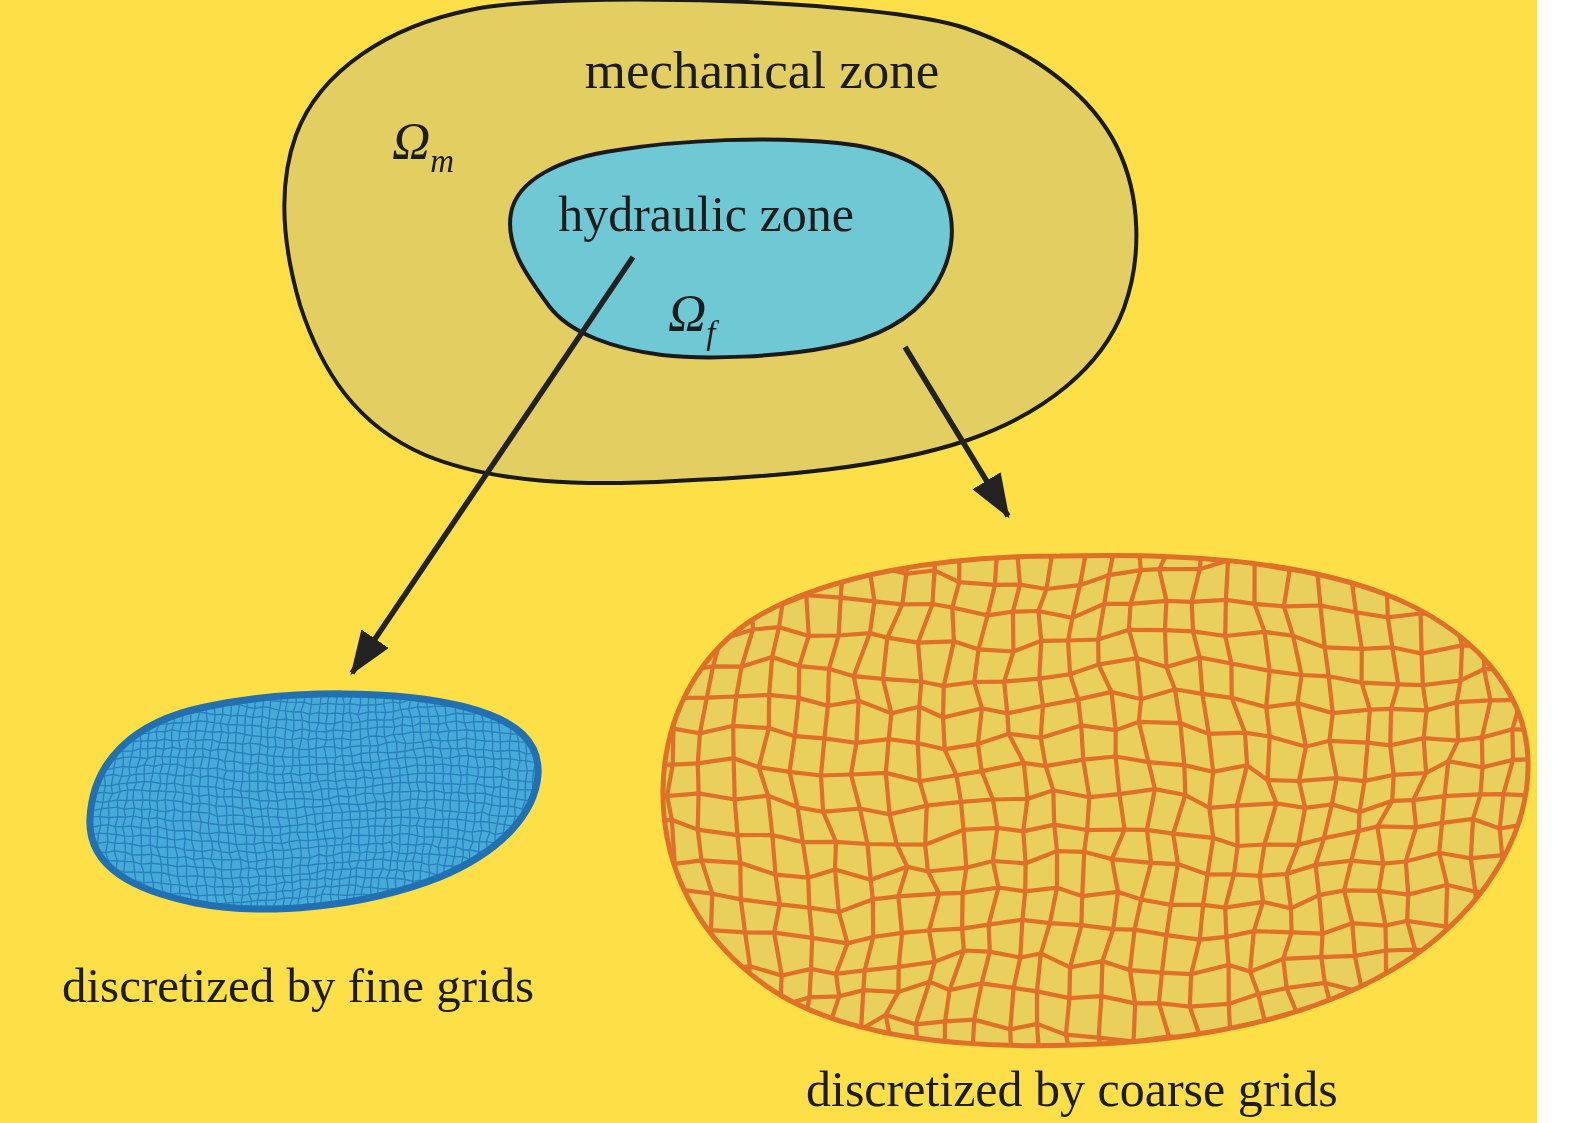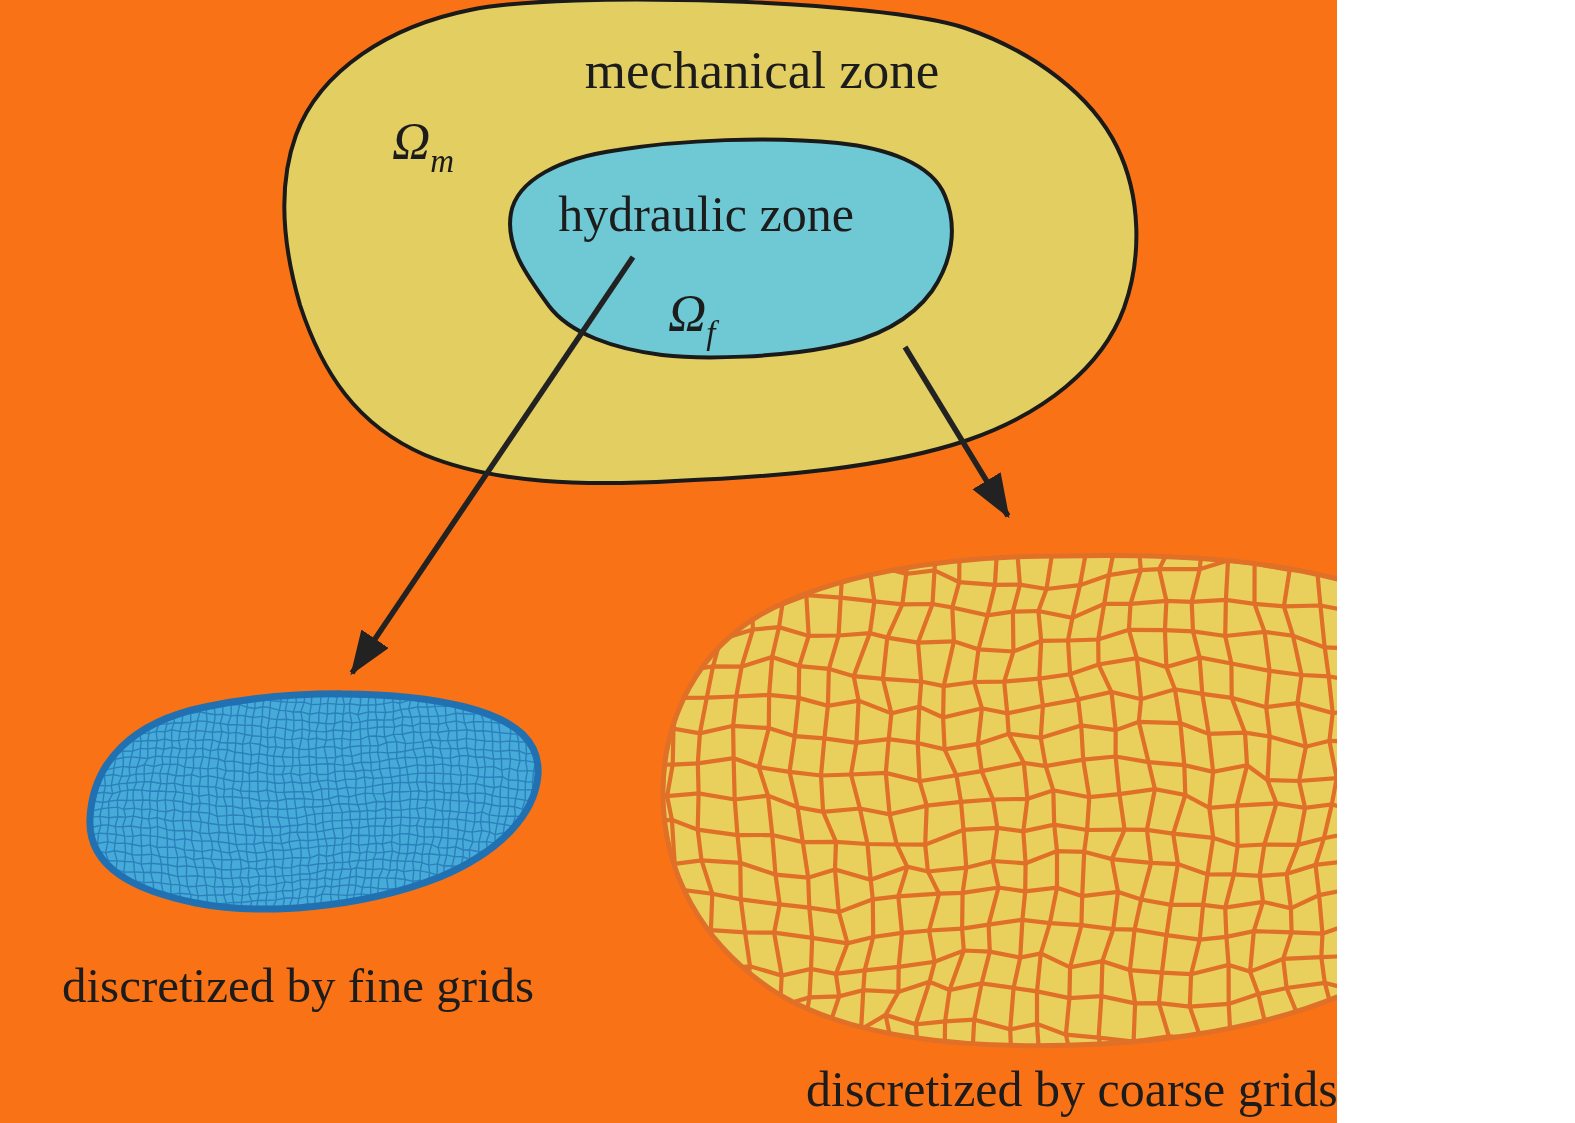--- a/index.html
+++ b/index.html
@@ -1,19 +1,19 @@
 <!DOCTYPE html>
 <html><head>
 <meta charset="utf-8">
 <style>
   html,body{margin:0;padding:0;background:#ffffff;}
   .stage{
     position:relative;
-    width:1337px;height:1123px;
-    background:#f97316;
+    width:1537px;height:1123px;
+    background:#fde047;
     font-family:"Liberation Serif","DejaVu Serif",serif;
     overflow:hidden;
   }
   svg{display:block;}
   .zone-label{
     font-family:"Liberation Serif","DejaVu Serif",serif;
     font-weight:400;
   }
   .omega{
     font-family:"Liberation Serif","DejaVu Serif",serif;

